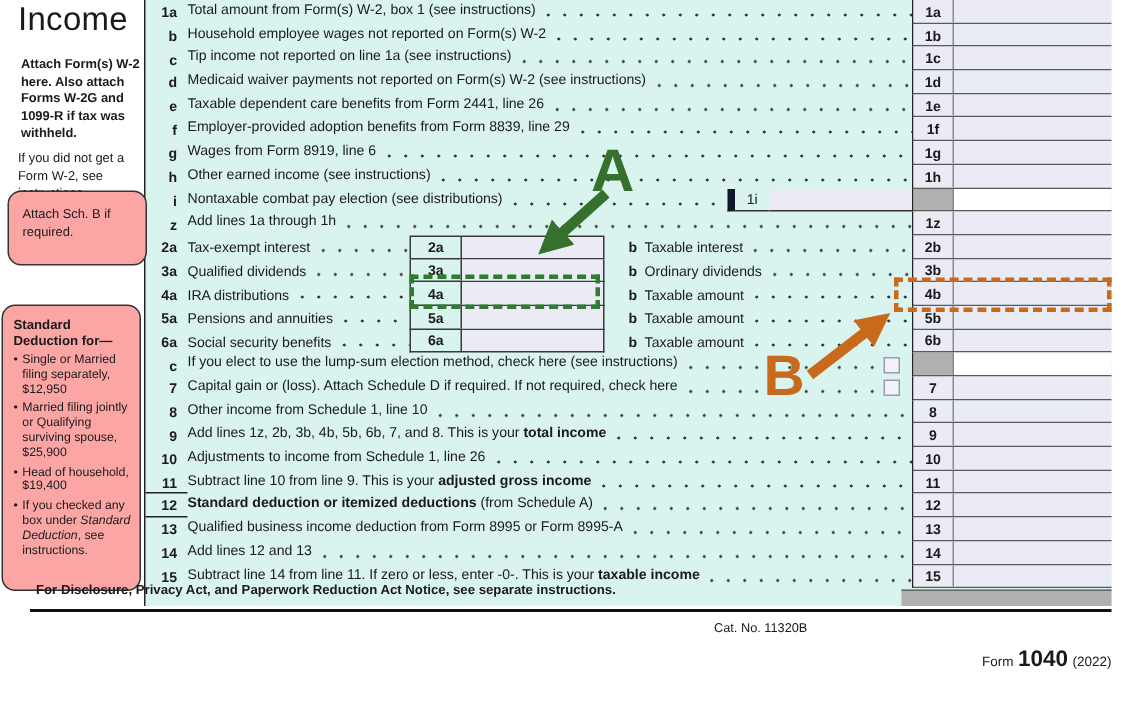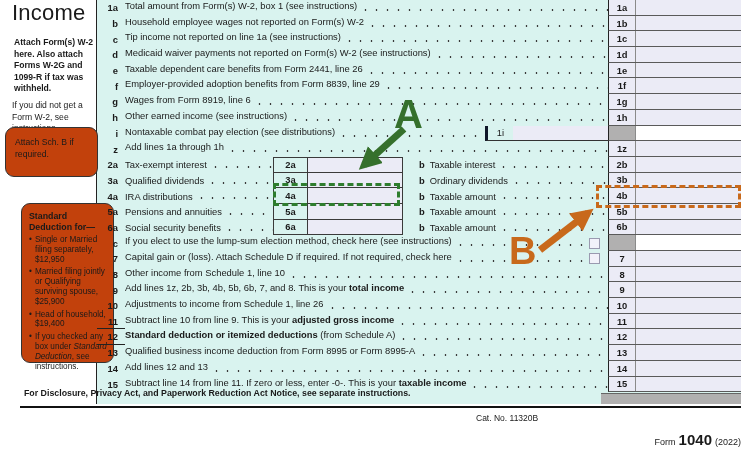--- a/index.html
+++ b/index.html
@@ -27,21 +27,21 @@
   .atext { width:148px; box-sizing:border-box; display:flex; align-items:center; min-width:0; }
   .midbox { width:130px; box-sizing:border-box; display:flex; border:1px solid #3a3a3a; border-top:none; }
   .midbox.first { border-top:1px solid #3a3a3a; }
   .mlabel { width:34px; box-sizing:border-box; font-weight:bold; display:flex; align-items:center;
             justify-content:center; border-right:1px solid #3a3a3a; }
   .minput { flex:1; background:#ebebf6; }
   .bsec { flex:1; min-width:0; display:flex; align-items:center; padding-left:16px; }
   .bchar { font-weight:bold; margin-right:5px; }
 
   .combat { display:flex; align-self:stretch; }
-  .cilabel { width:28px; box-sizing:border-box; border-left:3px solid #0f172a; border-bottom:1.5px solid #333;
+  .cilabel { width:28px; box-sizing:border-box; border-left:5px solid #0f172a; border-bottom:1.5px solid #333;
              font-weight:normal; display:flex; align-items:center; justify-content:center; }
   .ciinput { width:95px; box-sizing:border-box; background:#ebebf6; border-bottom:1.5px solid #333; }
 
   .checkbox { width:9px; height:9px; border:1px solid #9a9ab0; background:#f2f2fa;
               align-self:center; margin:0 8px 0 4px; flex:none; }
 
   .rightcol { width:133px; box-sizing:border-box; display:flex;
               border-left:1.5px solid #222; border-bottom:1px solid #5a5a5a; }
   .rnum  { width:27px; box-sizing:border-box; background:#ebebf6; border-right:1px solid #8a8a8a;
            font-weight:bold; display:flex; align-items:center; justify-content:center; }
@@ -50,23 +50,23 @@
   .rcell.white { background:#ffffff; }
 
   .graybar { position:absolute; left:601px; top:392.5px; width:140px; height:11px;
              background:#b1b0b0; border-top:1px solid #666; box-sizing:border-box; }
 
   
   .sidebar { position:absolute; left:0; top:0; width:96px; height:404px; background:#fff; }
   .income-title { position:absolute; left:12px; top:0px; font-size:22px; font-weight:normal; letter-spacing:0.2px; }
   .attach-note { position:absolute; left:14px; top:37px; width:80px; font-size:8.6px; font-weight:bold; line-height:11.5px; }
   .now2-note  { position:absolute; left:12px; top:100px; width:76px; font-size:8.6px; line-height:11.5px; }
-  .callout { position:absolute; border:1.3px solid #333; border-radius:9px; background:#c2410c; box-sizing:border-box; }
+  .callout { position:absolute; border:1.3px solid #333; border-radius:9px; background:#fca5a5; box-sizing:border-box; }
   .schb-box { left:5px; top:127px; width:93px; height:50px; padding:9px 4px 0 9px; font-size:8.6px; line-height:11.5px; }
-  .std-box  { left:21px; top:203px; width:93px; height:160px; padding:7px 3px 0 7px; font-size:8.2px; line-height:9.8px; }
+  .std-box  { left:1px; top:203px; width:93px; height:191px; padding:7px 3px 0 7px; font-size:8.2px; line-height:9.8px; }
   .std-title { font-weight:bold; font-size:8.8px; line-height:10.5px; margin-bottom:3px; }
   .bullet { display:flex; margin-bottom:3px; }
   .bullet .bdot { margin-right:3px; flex:none; }
   .bullet i { font-style:italic; }
 
   
   .footline { position:absolute; left:20px; top:406px; width:721px; border-top:2px solid #111; }
   .footnotice { position:absolute; left:24px; top:388px; font-size:8.8px; font-weight:bold; }
   .footcat { position:absolute; left:476px; top:413px; font-size:8.5px; }
   .footform { position:absolute; right:9px; top:407px; display:flex; align-items:baseline; gap:3px; font-size:9px; }

